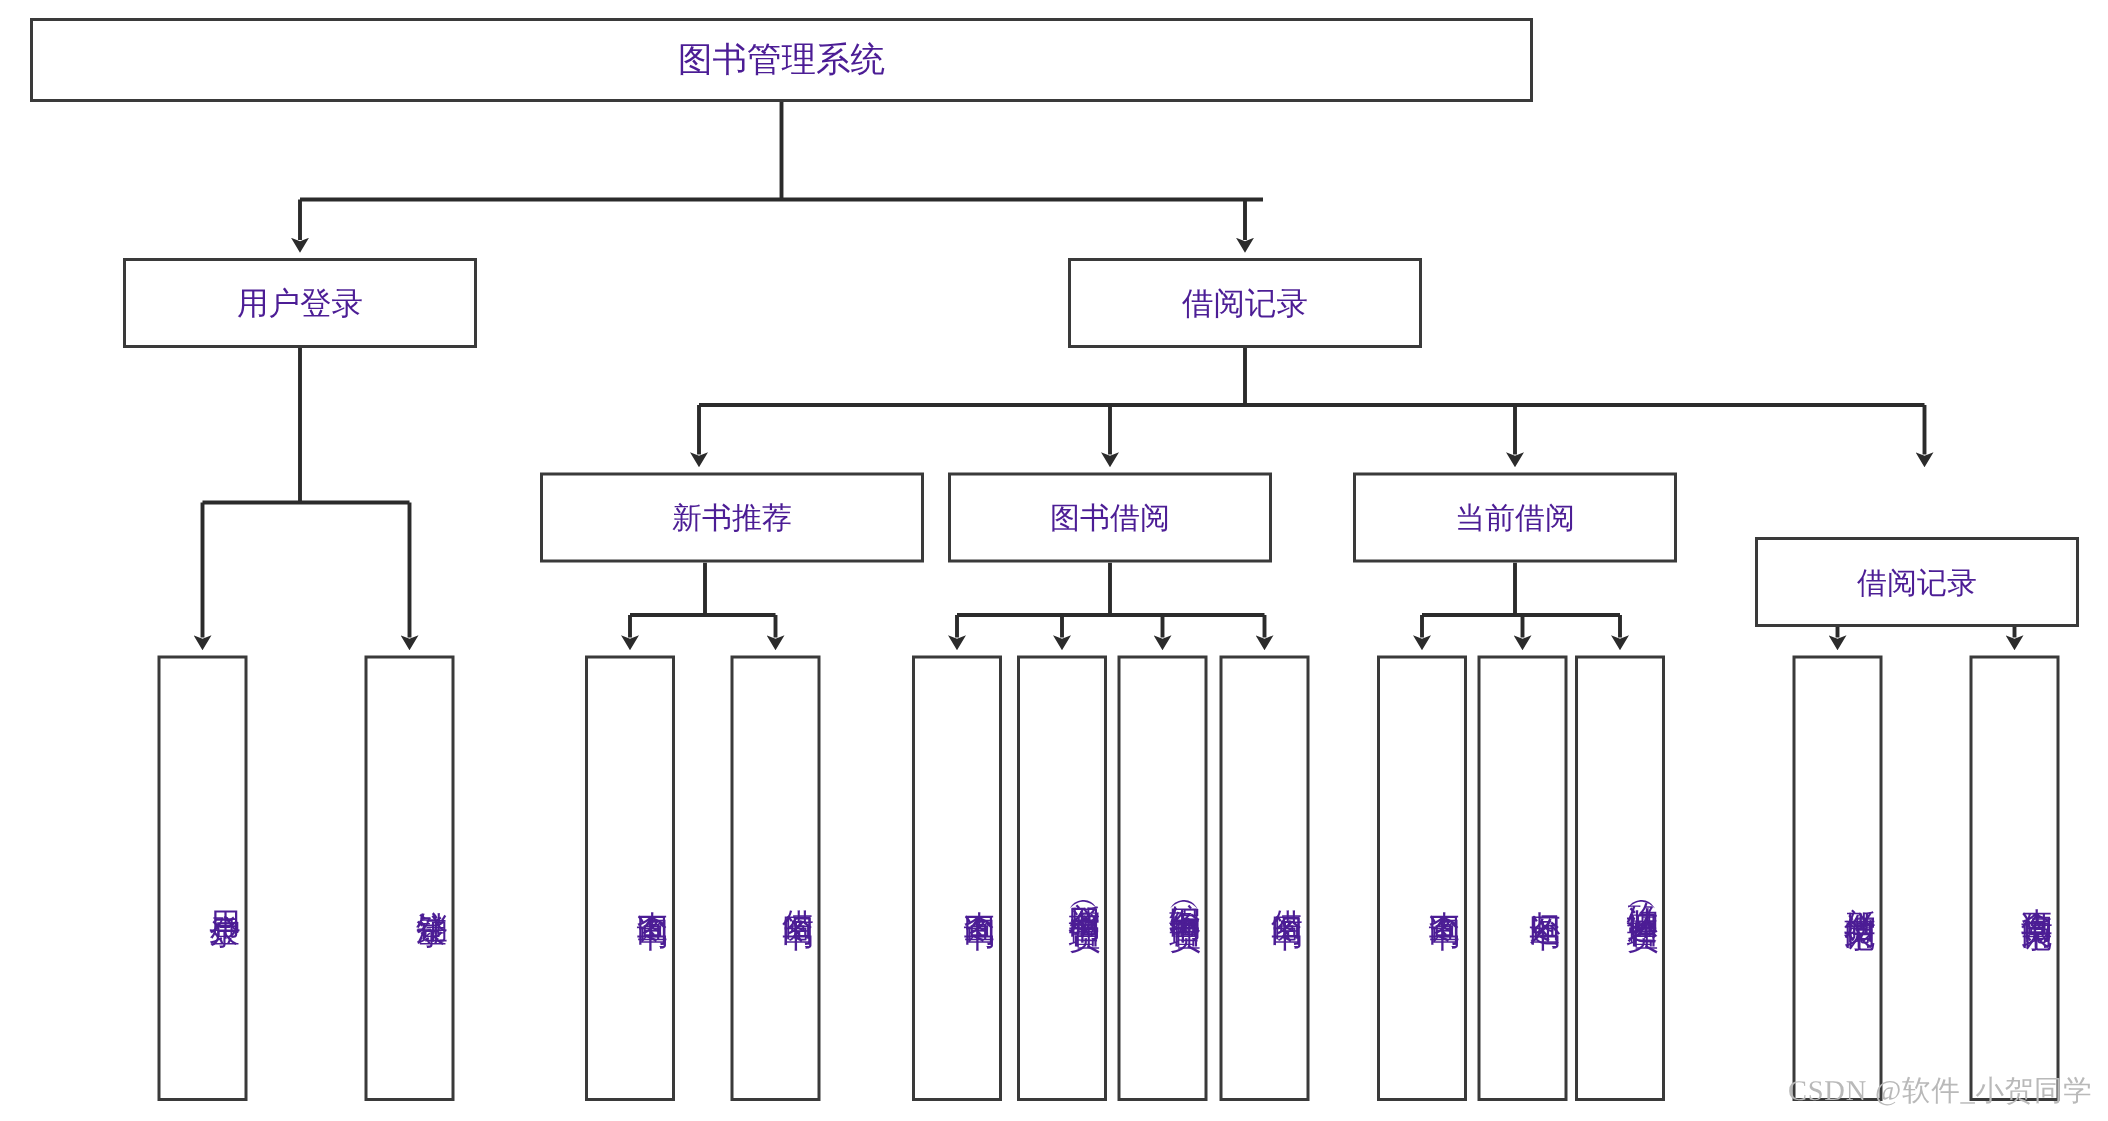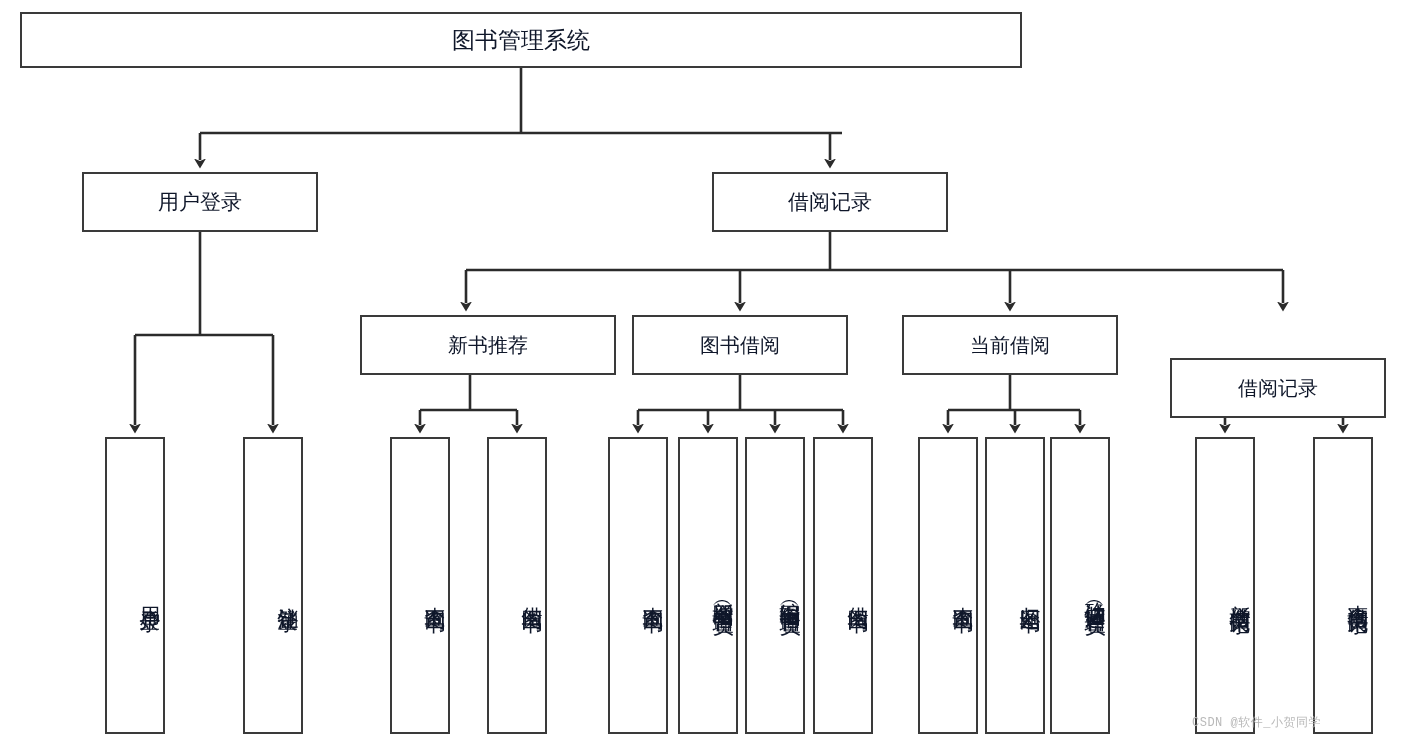--- a/index.html
+++ b/index.html
@@ -23,21 +23,21 @@
   }
   .node{
     position:absolute;
     box-sizing:border-box;
     background:#ffffff;
     border:2px solid #3a3a3a;
     display:flex;
     align-items:center;
     justify-content:center;
     text-align:center;
-    color:#0f172a;
+    color:#4c1d95;
     line-height:1.25;
   }
   .node.root{
     font-size:23px;
   }
   .node.level2{
     font-size:21px;
   }
   .node.level3{
     font-size:20px;
@@ -54,25 +54,25 @@
   .leaf-label{
     display:block;
     writing-mode:vertical-rl;
     text-orientation:upright;
     letter-spacing:2px;
   }
   .watermark{
     position:absolute;
     left:1192px;
     top:714px;
-    font-size:12px;
+    font-size:19px;
     color:#b9b9b9;
     white-space:nowrap;
     letter-spacing:0.5px;
-    font-family:Liberation Mono, monospace;
+    font-family:Liberation Serif, serif;
   }
 </style>
 </head>
 <body>
 
 <div id="canvas">
 
   <svg id="wires" viewBox="0 0 1405 747" xmlns="http://www.w3.org/2000/svg">
     <defs>
       <marker id="arrow" markerWidth="10" markerHeight="12" refX="1.5" refY="6" orient="auto" markerUnits="userSpaceOnUse">

